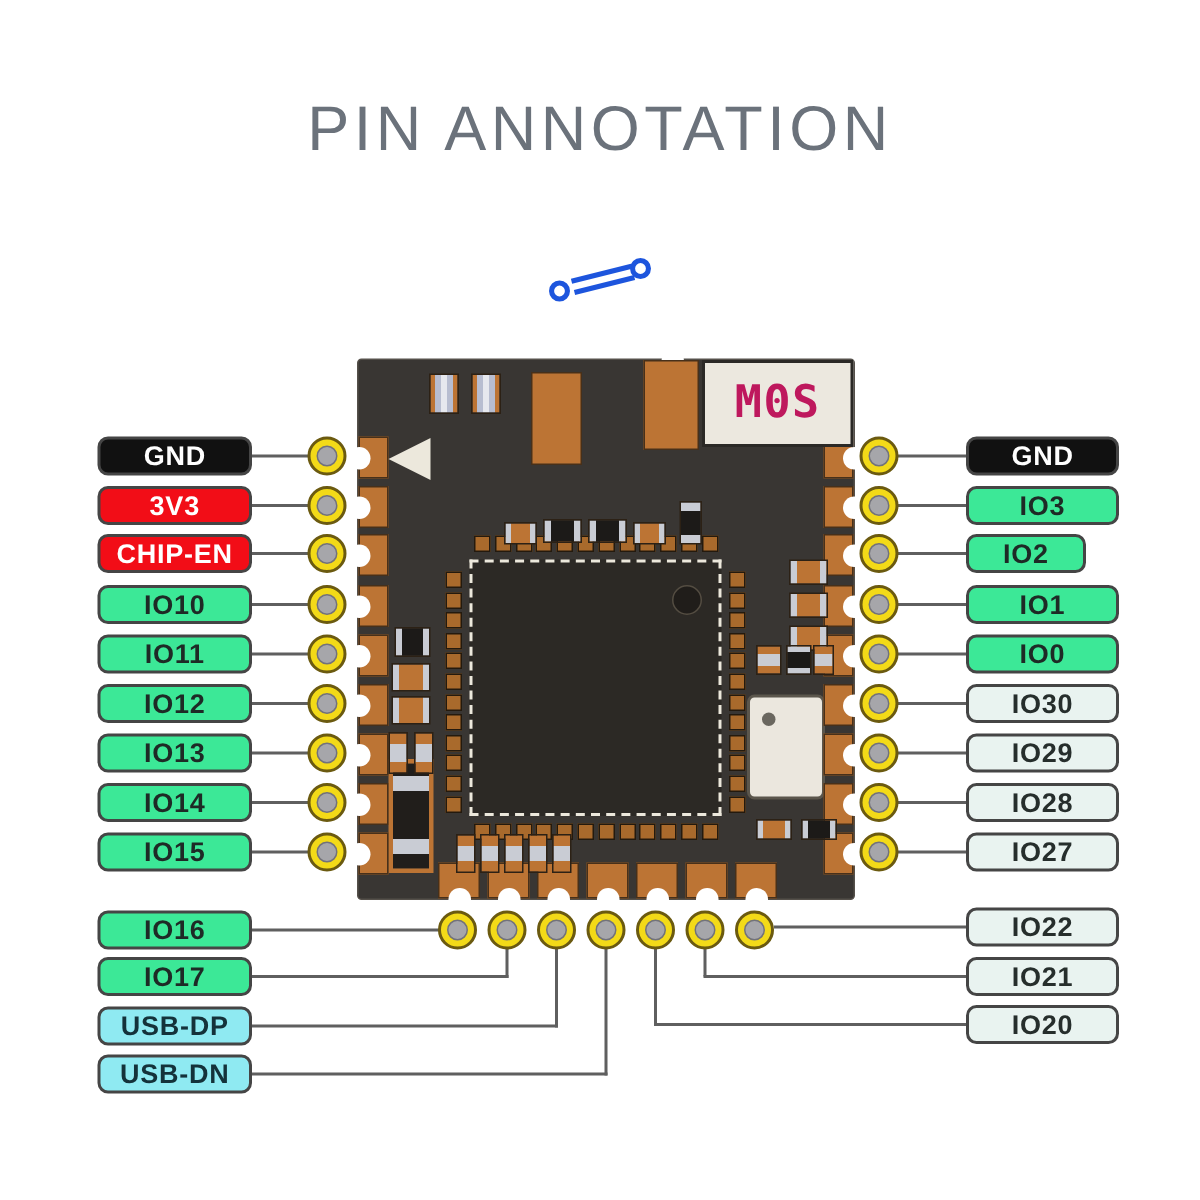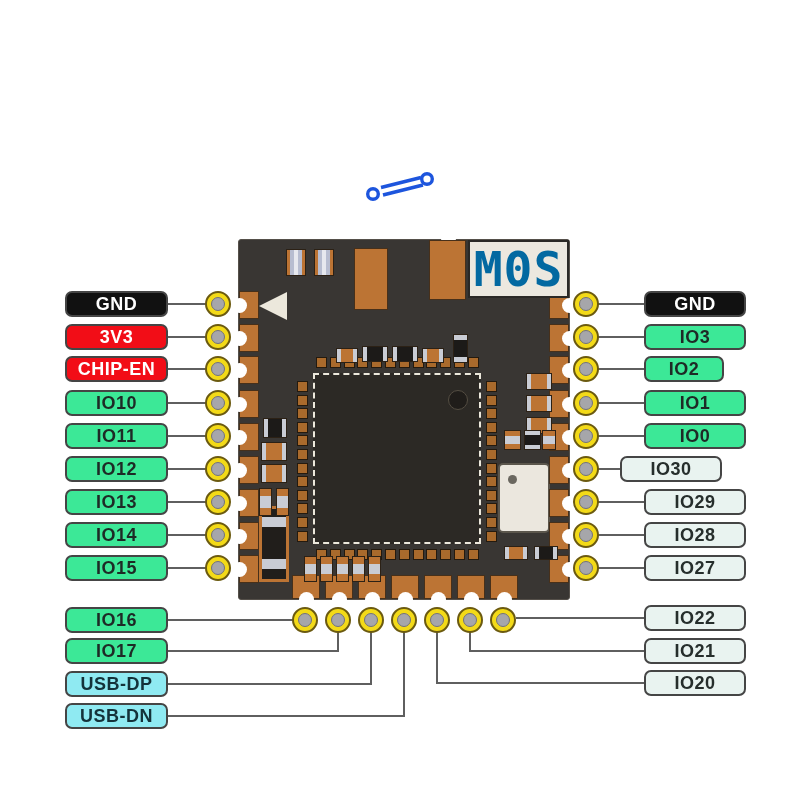--- a/index.html
+++ b/index.html
@@ -13,22 +13,22 @@
        background:var(--pcb,#393633);border:1px solid #55504a;border-radius:3px;}
   .cast{position:absolute;background:var(--copper,#bc7434);border:1.5px solid #47301a;box-sizing:border-box;}
   .notch{position:absolute;width:15px;height:15px;border-radius:50%;background:#fff;}
   .qpad{position:absolute;width:11px;height:11px;background:#a96a2c;border:1px solid #241a0e;box-sizing:border-box;}
   .chip{position:absolute;left:74px;top:133px;width:168px;height:171px;background:#2c2925;
         border:2px dashed #ece8dc;box-sizing:border-box;}
   .chip-dot{position:absolute;left:133px;top:15px;width:20px;height:20px;border-radius:50%;
         background:#201d1a;border:1px solid #544d42;box-sizing:border-box;}
   .mos{position:absolute;left:229px;top:0px;width:101px;height:58px;background:var(--cream,#ece8df);
        border:2px solid #2b2926;box-sizing:border-box;text-align:center;
-       font-family:"DejaVu Sans Mono",monospace;font-weight:bold;font-size:48px;line-height:54px;
-       color:#0369a1;letter-spacing:1px;}
+       font-family:"DejaVu Sans Mono",monospace;font-weight:bold;font-size:30px;line-height:54px;
+       color:#be185d;letter-spacing:1px;}
   .tri{position:absolute;left:20px;top:52px;width:0;height:0;
        border-top:14px solid transparent;border-bottom:14px solid transparent;
        border-right:28px solid #ece8dc;}
   .crystal{position:absolute;left:259px;top:223px;width:52px;height:70px;background:#ebe7de;
        border:2px solid #5b564c;border-radius:5px;box-sizing:border-box;}
   .crystal-dot{position:absolute;left:8px;top:10px;width:9px;height:9px;border-radius:50%;background:#6a675f;}
   .inductor{position:absolute;left:20px;top:266px;width:30px;height:76px;box-sizing:border-box;
        border:3px solid var(--copper,#bc7434);
        background:linear-gradient(180deg,#211e1b 0 12%,#c9ccd4 12% 26%,#211e1b 26% 72%,#c9ccd4 72% 86%,#211e1b 86%);}
   .dec{position:absolute;box-sizing:border-box;border:1px solid #2c2115;}
@@ -44,20 +44,21 @@
   .wire{position:absolute;background:var(--wire,#5f5f5f);}
   .pad{position:absolute;width:26px;height:26px;border-radius:50%;box-sizing:border-box;
        background:var(--yellow,#f3da18);border:2px solid #6b5a10;}
   .pad::after{content:'';position:absolute;left:4px;top:4px;width:14px;height:14px;border-radius:50%;
        background:var(--padin,#a6a6aa);border:1.5px solid #72727a;box-sizing:border-box;}
 </style>
 </head>
 <body>
 
 <div class="stage">
+  <div class="title">PIN ANNOTATION</div>
 
   <div class="icon-wrap">
     <svg width="72" height="32" viewBox="0 0 72 32">
       <circle cx="9" cy="24" r="5.3" fill="#fff" stroke="currentColor" stroke-width="3.4"></circle>
       <circle cx="63" cy="9" r="5.3" fill="#fff" stroke="currentColor" stroke-width="3.4"></circle>
       <line x1="17" y1="17.5" x2="57" y2="7.5" stroke="currentColor" stroke-width="3.4"></line>
       <line x1="19" y1="25" x2="59" y2="15" stroke="currentColor" stroke-width="3.4"></line>
     </svg>
   </div>
 
@@ -268,21 +269,21 @@
       <div class="pill" style="left: 65px; top: 423px; width: 103px; background: rgb(60, 232, 151); color: rgb(30, 42, 38);">IO11</div>
       <div class="pill" style="left: 65px; top: 456px; width: 103px; background: rgb(60, 232, 151); color: rgb(30, 42, 38);">IO12</div>
       <div class="pill" style="left: 65px; top: 489px; width: 103px; background: rgb(60, 232, 151); color: rgb(30, 42, 38);">IO13</div>
       <div class="pill" style="left: 65px; top: 522px; width: 103px; background: rgb(60, 232, 151); color: rgb(30, 42, 38);">IO14</div>
       <div class="pill" style="left: 65px; top: 555px; width: 103px; background: rgb(60, 232, 151); color: rgb(30, 42, 38);">IO15</div>
       <div class="pill" style="left: 644px; top: 291px; width: 102px; background: rgb(17, 17, 17); color: rgb(255, 255, 255);">GND</div>
       <div class="pill" style="left: 644px; top: 324px; width: 102px; background: rgb(60, 232, 151); color: rgb(30, 42, 38);">IO3</div>
       <div class="pill" style="left: 644px; top: 356px; width: 80px; background: rgb(60, 232, 151); color: rgb(30, 42, 38);">IO2</div>
       <div class="pill" style="left: 644px; top: 390px; width: 102px; background: rgb(60, 232, 151); color: rgb(30, 42, 38);">IO1</div>
       <div class="pill" style="left: 644px; top: 423px; width: 102px; background: rgb(60, 232, 151); color: rgb(30, 42, 38);">IO0</div>
-      <div class="pill" style="left: 620px; top: 456px; width: 102px; background: rgb(233, 243, 240); color: rgb(38, 46, 44);">IO30</div>
+      <div class="pill" style="left: 644px; top: 456px; width: 102px; background: rgb(233, 243, 240); color: rgb(38, 46, 44);">IO30</div>
       <div class="pill" style="left: 644px; top: 489px; width: 102px; background: rgb(233, 243, 240); color: rgb(38, 46, 44);">IO29</div>
       <div class="pill" style="left: 644px; top: 522px; width: 102px; background: rgb(233, 243, 240); color: rgb(38, 46, 44);">IO28</div>
       <div class="pill" style="left: 644px; top: 555px; width: 102px; background: rgb(233, 243, 240); color: rgb(38, 46, 44);">IO27</div>
       <div class="pill" style="left: 65px; top: 607px; width: 103px; background: rgb(60, 232, 151); color: rgb(30, 42, 38);">IO16</div>
       <div class="pill" style="left: 65px; top: 638px; width: 103px; background: rgb(60, 232, 151); color: rgb(30, 42, 38);">IO17</div>
       <div class="pill" style="left: 65px; top: 671px; width: 103px; background: rgb(143, 234, 242); color: rgb(20, 50, 58);">USB-DP</div>
       <div class="pill" style="left: 65px; top: 703px; width: 103px; background: rgb(143, 234, 242); color: rgb(20, 50, 58);">USB-DN</div>
       <div class="pill" style="left: 644px; top: 605px; width: 102px; background: rgb(233, 243, 240); color: rgb(38, 46, 44);">IO22</div>
       <div class="pill" style="left: 644px; top: 638px; width: 102px; background: rgb(233, 243, 240); color: rgb(38, 46, 44);">IO21</div>
       <div class="pill" style="left: 644px; top: 670px; width: 102px; background: rgb(233, 243, 240); color: rgb(38, 46, 44);">IO20</div>

